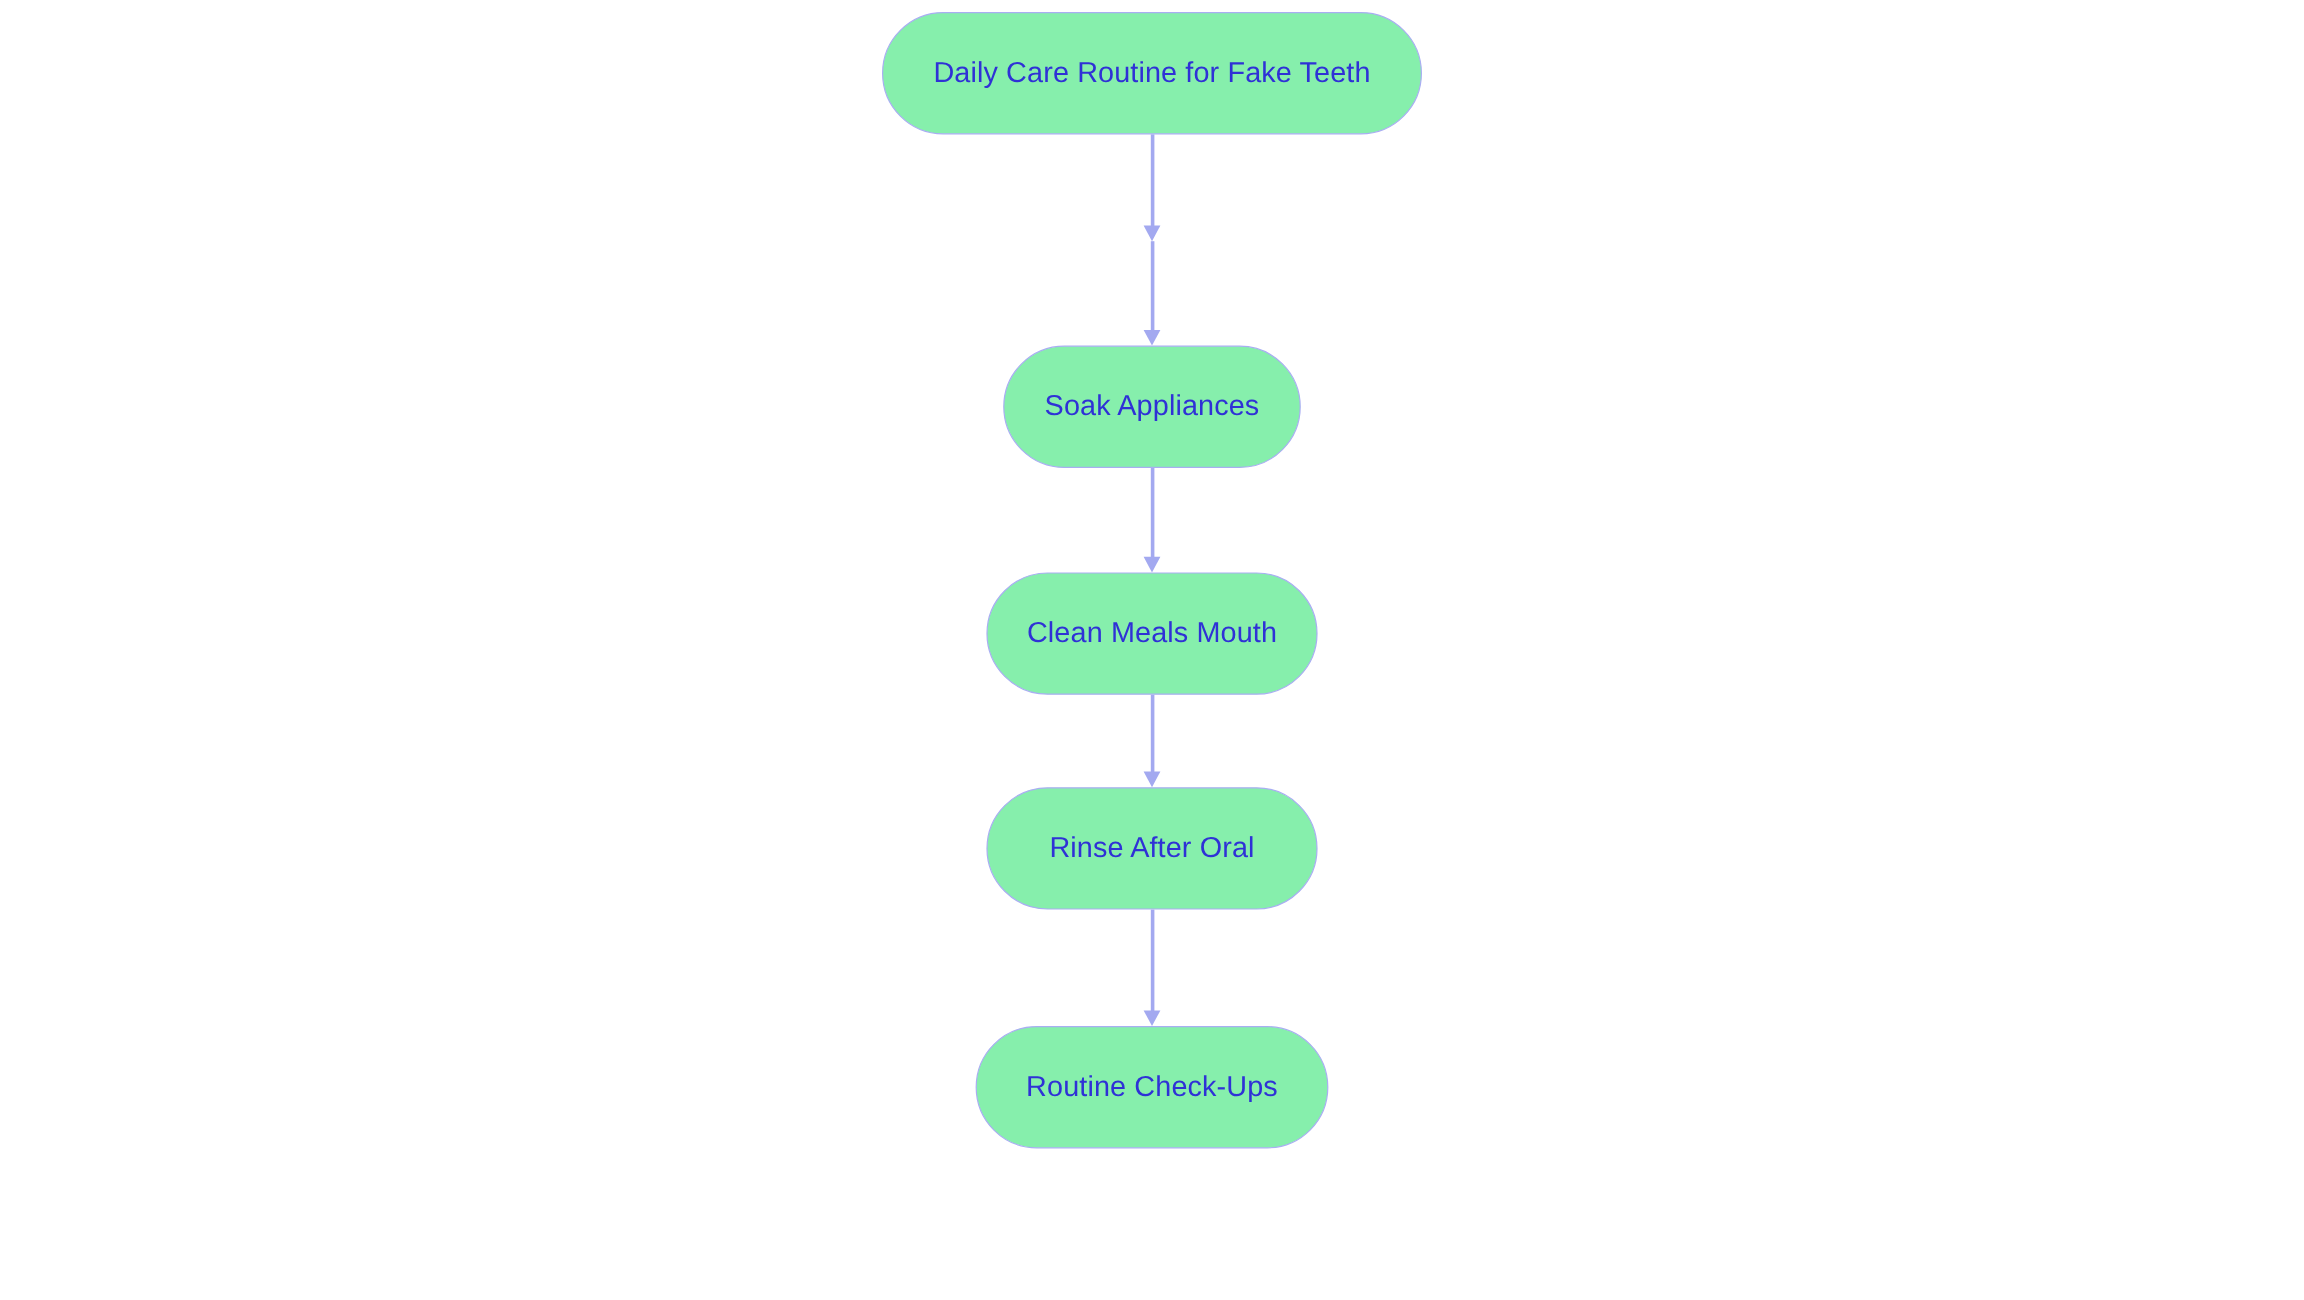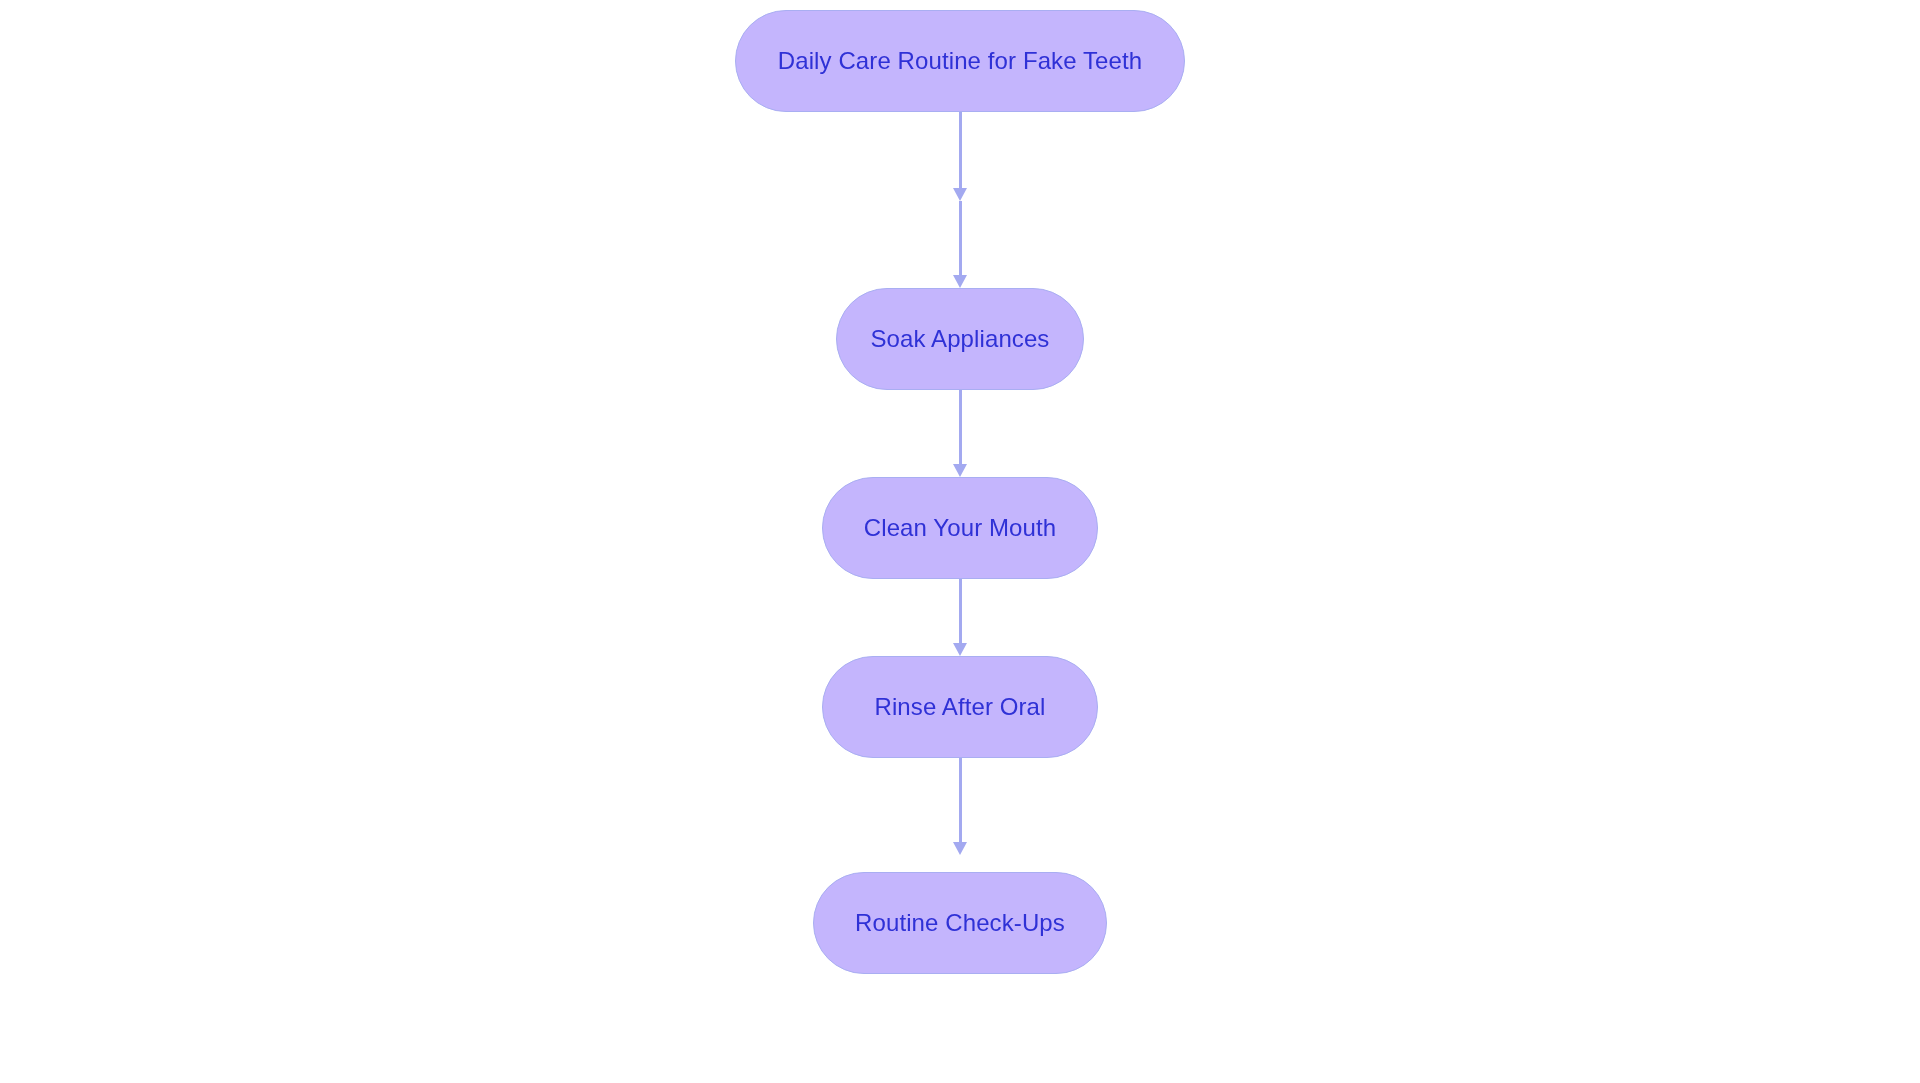--- a/index.html
+++ b/index.html
@@ -33,21 +33,21 @@
     align-items: center;
     justify-content: flex-start;
   }
 
   .node {
     box-sizing: border-box;
     height: 102px;
     display: flex;
     align-items: center;
     justify-content: center;
-    background: #c4b5fd;
+    background: #86efac;
     border: 1.5px solid #a9aef2;
     border-radius: 9999px;
     color: #2f31d6;
     font-size: 24px;
     line-height: 1;
     letter-spacing: 0.1px;
     white-space: nowrap;
     text-align: right;
     flex: 0 0 auto;
   }
@@ -56,21 +56,21 @@
     display: block;
     padding: 0 12px;
   }
 
   
   .n0 { width: 450px; }
   .n1 { width: 375px; }
   .n2 { width: 248px; }
   .n3 { width: 276px; }
   .n4 { width: 276px; }
-  .n5 { width: 294px; margin-top: 17px; }
+  .n5 { width: 294px; }
 
   .connector {
     flex: 0 0 auto;
     display: flex;
     flex-direction: column;
     align-items: center;
     justify-content: flex-start;
     width: 40px;
   }
 
@@ -123,21 +123,21 @@
     <div class="node n2">
       <span class="node-label">Soak Appliances</span>
     </div>
 
     <div class="connector c2">
       <div class="connector-line"></div>
       <div class="connector-arrow"></div>
     </div>
 
     <div class="node n3">
-      <span class="node-label">Clean Your Mouth</span>
+      <span class="node-label">Clean Meals Mouth</span>
     </div>
 
     <div class="connector c3">
       <div class="connector-line"></div>
       <div class="connector-arrow"></div>
     </div>
 
     <div class="node n4">
       <span class="node-label">Rinse After Oral</span>
     </div>

